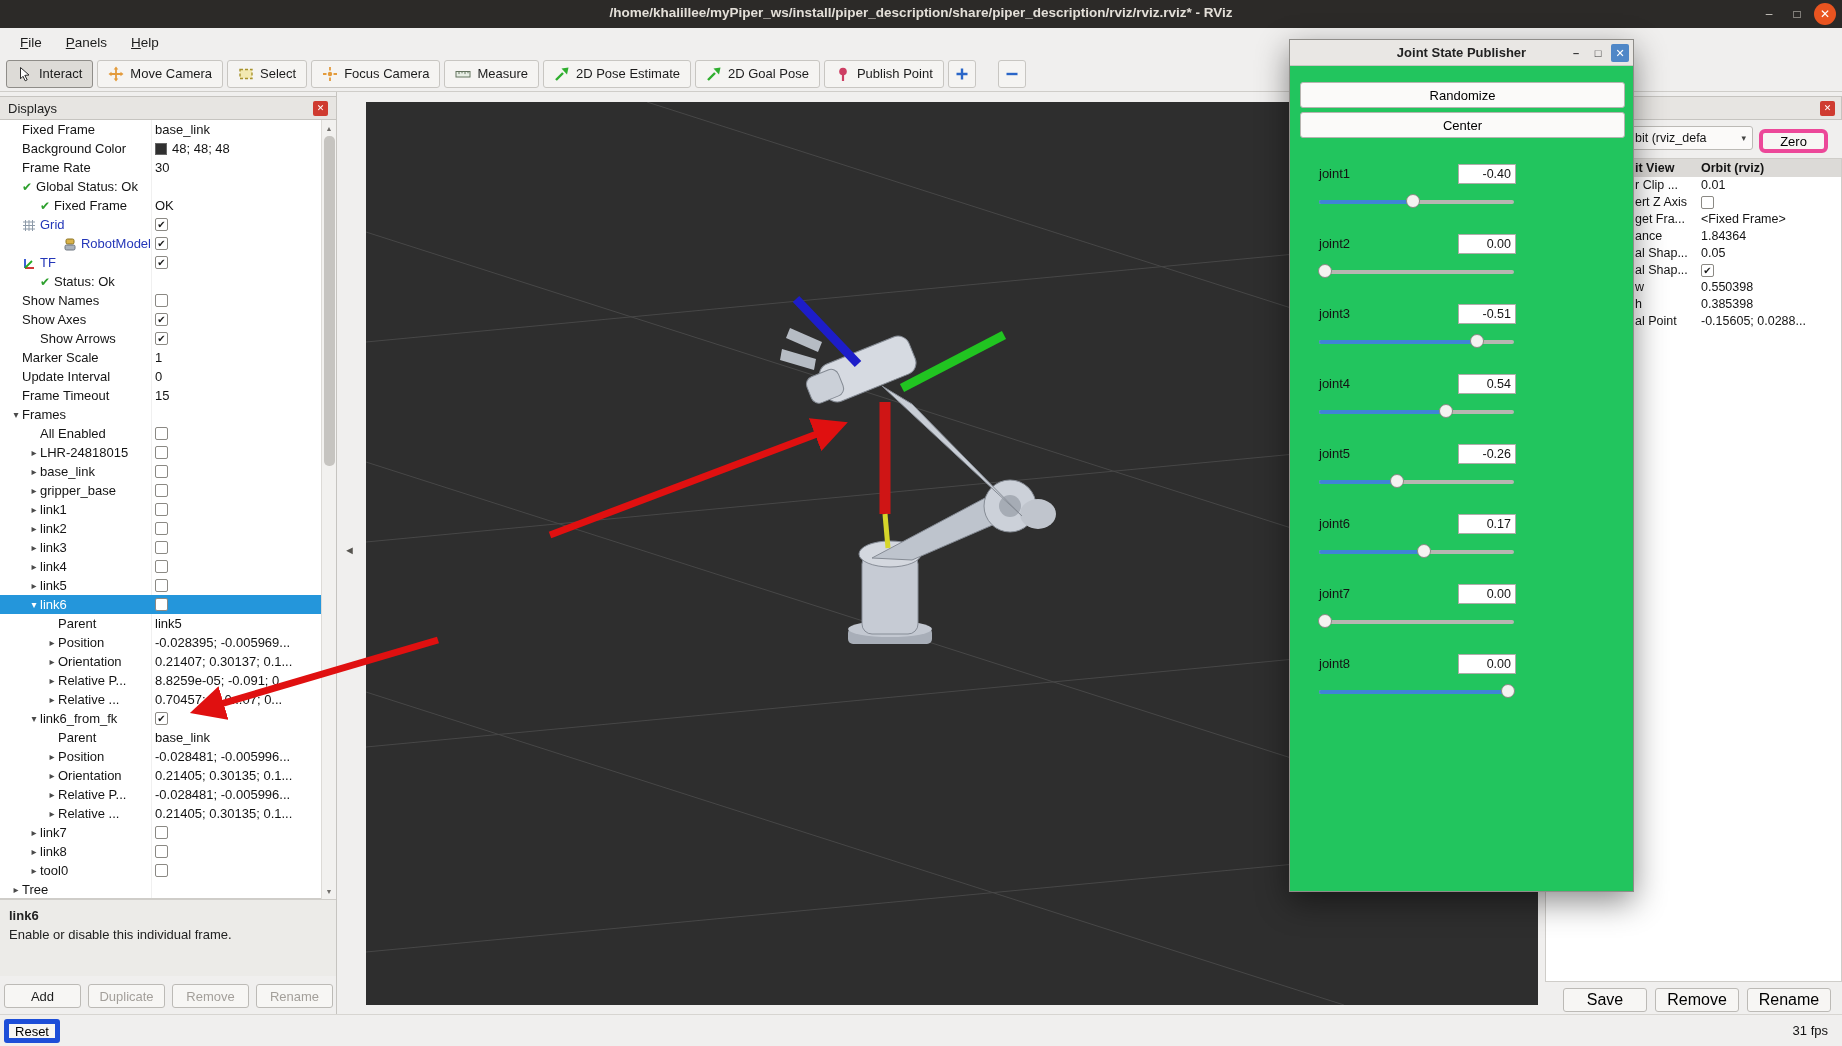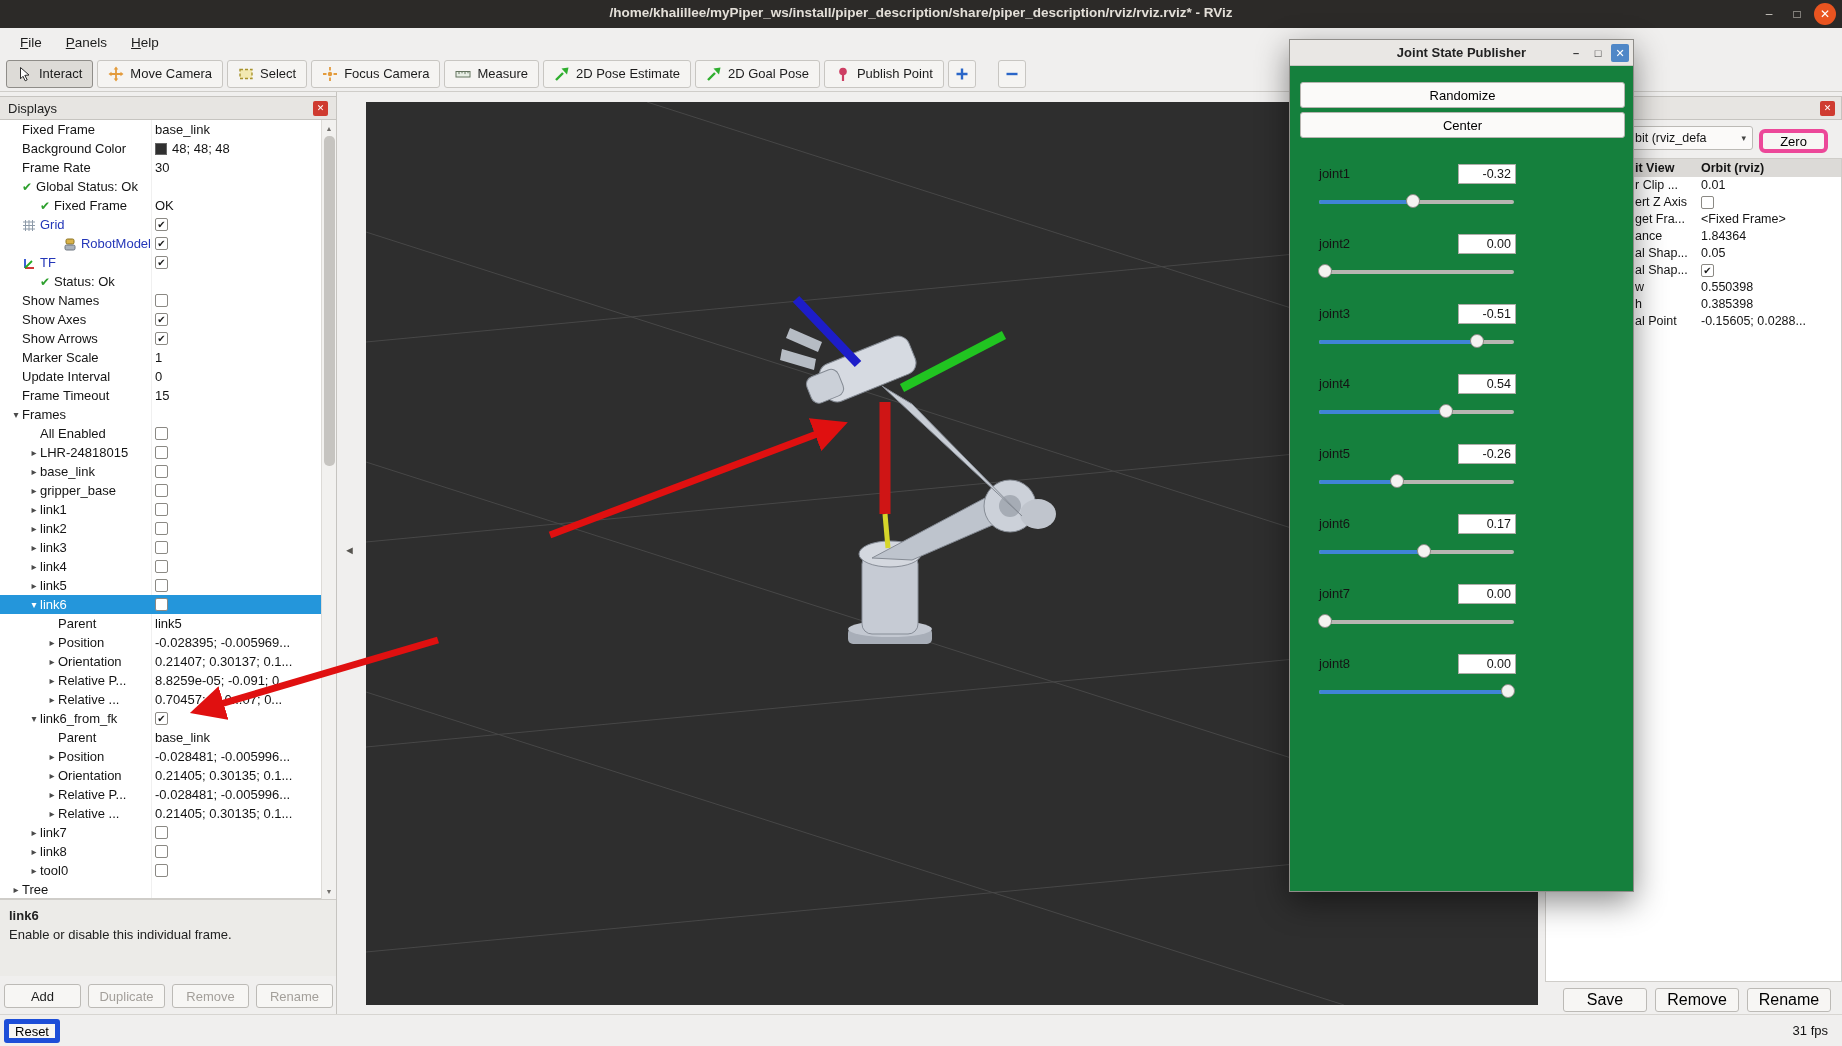--- a/index.html
+++ b/index.html
@@ -76,21 +76,21 @@
   .vheadrow .vl{position:absolute;left:89px;top:2px;font-weight:700;}
   .vheadrow .vv{position:absolute;left:155px;top:2px;font-weight:700;}
   .vrow{position:relative;height:17px;font-size:12.5px;}
   .vrow .vl{position:absolute;left:89px;top:1px;white-space:nowrap;}
   .vrow .vv{position:absolute;left:155px;top:1px;white-space:nowrap;}
   .vrow .cb{position:absolute;left:155px;top:2px;}
   .vbtns{position:absolute;left:18px;top:892px;width:268px;display:flex;gap:8px;}
   .vbtn{flex:1;height:24px;background:#f7f6f4;border:1px solid #bcbab6;border-radius:3px;font-size:16px;}
 
   
-  .dialog{position:absolute;left:1289px;top:39px;width:345px;height:853px;background:#15803d;border:1px solid #8f8d89;box-shadow:0 10px 30px rgba(0,0,0,.45);z-index:40;}
+  .dialog{position:absolute;left:1289px;top:39px;width:345px;height:853px;background:#22c55e;border:1px solid #8f8d89;box-shadow:0 10px 30px rgba(0,0,0,.45);z-index:40;}
   .dhead{position:absolute;left:0;top:0;width:100%;height:26px;background:#e9e7e4;border-bottom:1px solid #c9c7c3;display:flex;align-items:center;justify-content:center;font-size:13px;font-weight:700;color:#222;}
   .dctrls{position:absolute;right:4px;top:4px;display:flex;gap:4px;}
   .dbtn{width:18px;height:18px;display:flex;align-items:center;justify-content:center;font-size:11px;color:#333;}
   .dbtn.dclose{background:#4f87c7;color:#fff;border-radius:2px;}
   .dbig{position:absolute;left:10px;width:325px;height:26px;background:#fbfaf9;border:1px solid #b6b4b0;border-radius:3px;font-size:13px;}
   .dbig.c1{top:42px;} .dbig.c2{top:72px;}
   .sgroup{position:absolute;left:0;width:100%;height:60px;}
   .sname{position:absolute;left:29px;top:2px;font-size:13px;}
   .sval{position:absolute;left:168px;top:0;width:58px;height:20px;background:#fff;border:1px solid #aeaca8;font-size:12.5px;text-align:right;padding:2px 4px;}
   .strack{position:absolute;left:29px;top:36px;width:195px;height:4px;background:#b8b6b2;border-radius:2px;}
@@ -328,21 +328,21 @@
         <div class="trow">
           <div class="tcl" style="padding-left: 10px;">
             <span class="arr"></span>
             <span>Show Axes</span>
           </div>
           <div class="tcv">
             <span class="cb">✔</span>
           </div>
         </div>
         <div class="trow">
-          <div class="tcl" style="padding-left: 10px;">
+          <div class="tcl" style="padding-left: 28px;">
             <span class="arr"></span>
             <span>Show Arrows</span>
           </div>
           <div class="tcv">
             <span class="cb">✔</span>
           </div>
         </div>
         <div class="trow">
           <div class="tcl" style="padding-left: 10px;">
             <span class="arr"></span>
@@ -727,21 +727,21 @@
         <span class="dbtn">–</span>
         <span class="dbtn">□</span>
         <span class="dbtn dclose">✕</span>
       </span>
     </div>
     <button class="dbig c1">Randomize</button>
     <button class="dbig c2">Center</button>
     <div id="sliders">
         <div class="sgroup" style="top: 124px;">
           <span class="sname">joint1</span>
-          <div class="sval">-0.32</div>
+          <div class="sval">-0.40</div>
           <div class="strack">
             <div class="sfill" style="width: 94px;"></div>
           </div>
           <div class="shandle" style="left: 116px;"></div>
         </div>
         <div class="sgroup" style="top: 194px;">
           <span class="sname">joint2</span>
           <div class="sval">0.00</div>
           <div class="strack">
             <div class="sfill" style="width: 6px;"></div>

